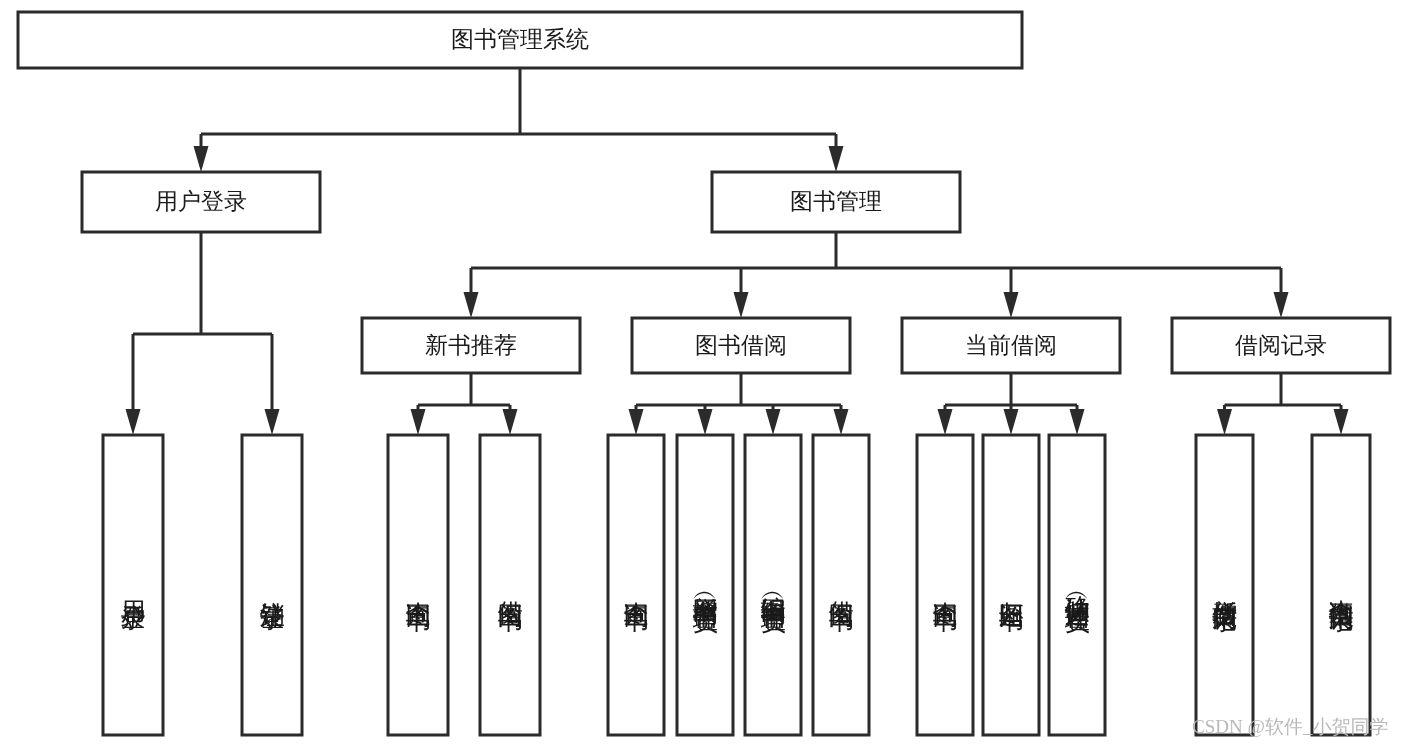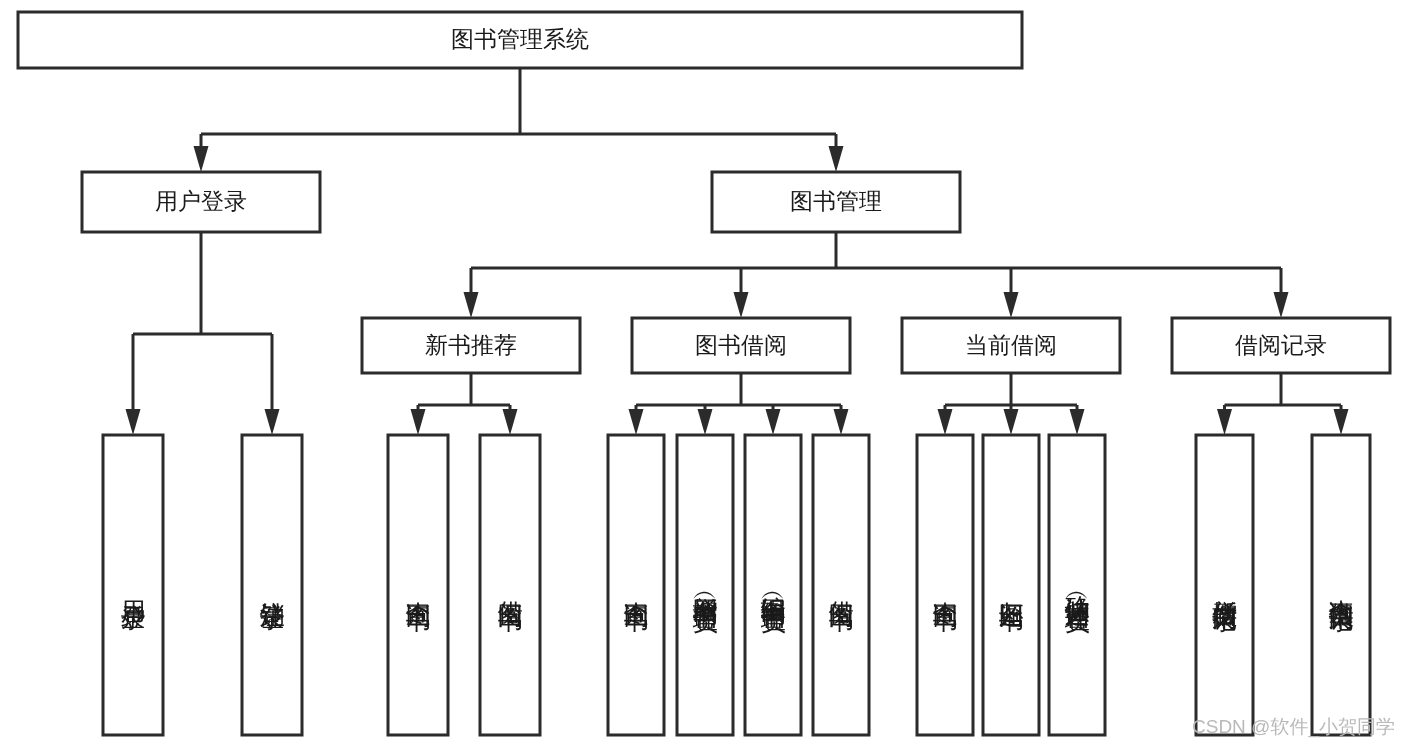--- a/index.html
+++ b/index.html
@@ -58,21 +58,21 @@
     color: #1a1a1a;
     letter-spacing: 2px;
     white-space: nowrap;
     display: flex;
     align-items: center;
     justify-content: center;
     pointer-events: none;
   }
   .watermark {
     position: absolute;
-    font-family: Liberation Sans, sans-serif;
+    font-family: Liberation Serif, serif;
     font-size: 19px;
     color: #b9b9b9;
     white-space: nowrap;
   }
 </style>
 </head>
 <body>
 
 <div id="diagram-root">
   <svg id="tree-svg" viewBox="0 0 1405 747" xmlns="http://www.w3.org/2000/svg">

